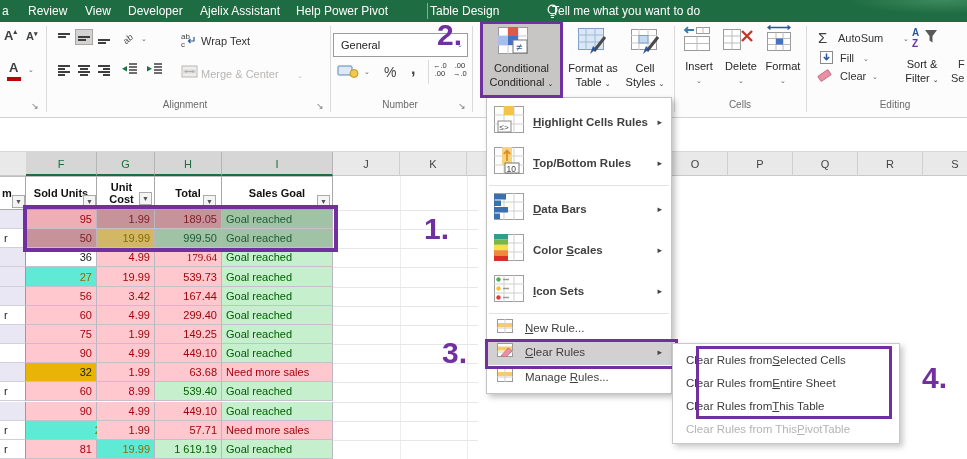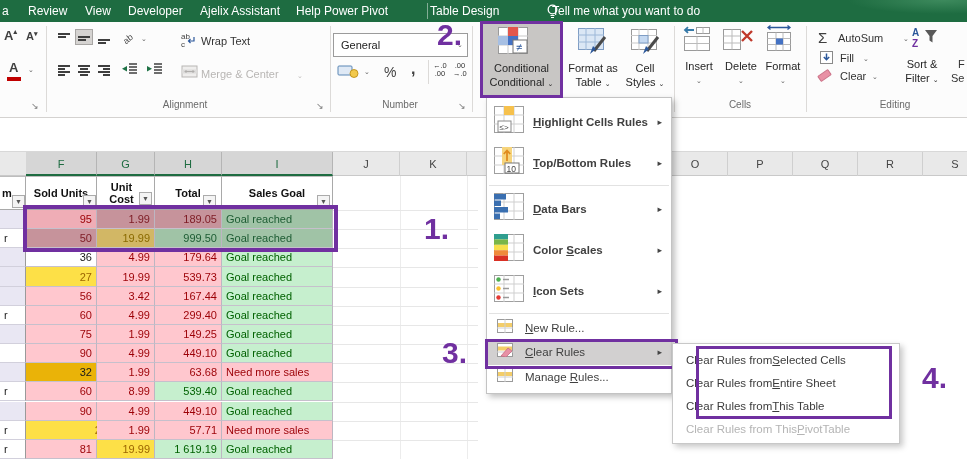--- a/index.html
+++ b/index.html
@@ -59,21 +59,21 @@
   .filterbtn{position:absolute;width:13px;height:13px;background:#f4f4f4;border:1px solid #ababab;
              font-size:7px;color:#555;line-height:11px;text-align:center;}
   .trow{position:absolute;left:0;height:19.15px;}
   .tcell{position:absolute;top:0;height:19.15px;font-size:11px;display:flex;align-items:center;
          border-right:1px solid #bdb6c2;border-bottom:1px solid #c6c0cc;}
   .tcell.num{justify-content:flex-end;padding-right:4px;}
   .tcell.txt{justify-content:flex-start;padding-left:4px;}
   .stripe{border-right:1px solid #9a9a9a;border-bottom:1px solid #d2d0dc;color:#222;
           padding-left:2px;}
   .c-pink{background:#ffc7ce;color:#9c0006;}
-  .c-yellow{background:#fde047;color:#9c6500;}
+  .c-yellow{background:#5eead4;color:#9c6500;}
   .c-green{background:#c6efce;color:#006100;}
   .c-white{background:#ffffff;color:#1a1a1a;}
   .c-lav{background:#eab308;color:#1a1a1a;}
   .c-pinksel{background:#efadb6;color:#9c0006;}
   .c-mauve{background:#c6939b;color:#7d1b24;}
   .c-olive{background:#d2b765;color:#8a6a00;}
   .c-sage{background:#a0c3a6;color:#1d5c33;}
   .s-lav{background:#e9e7f3;}
   .s-white{background:#ffffff;}
 
@@ -359,21 +359,21 @@
           <div class="tcell txt stripe s-white" style="left: 0px; width: 26px;">r</div>
           <div class="tcell num c-mauve" style="left: 26px; width: 71px;">50</div>
           <div class="tcell num c-olive" style="left: 97px; width: 58px;">19.99</div>
           <div class="tcell num c-sage" style="left: 155px; width: 67px;">999.50</div>
           <div class="tcell txt c-sage" style="left: 222px; width: 111px;">Goal reached</div>
         </div>
         <div class="trow" style="top: 72.3px; width: 333px;">
           <div class="tcell txt stripe s-lav" style="left: 0px; width: 26px;"></div>
           <div class="tcell num c-white" style="left: 26px; width: 71px;">36</div>
           <div class="tcell num c-pink" style="left: 97px; width: 58px;">4.99</div>
-          <div class="tcell num c-pink" style="left: 155px; width: 67px;">179.64</div>
+          <div class="tcell num c-pink" style="left: 155px; width: 67px; font-family: Liberation Serif, serif;">179.64</div>
           <div class="tcell txt c-green" style="left: 222px; width: 111px;">Goal reached</div>
         </div>
         <div class="trow" style="top: 91.45px; width: 333px;">
           <div class="tcell txt stripe s-lav" style="left: 0px; width: 26px;"></div>
           <div class="tcell num c-yellow" style="left: 26px; width: 71px;">27</div>
           <div class="tcell num c-pink" style="left: 97px; width: 58px;">19.99</div>
           <div class="tcell num c-pink" style="left: 155px; width: 67px;">539.73</div>
           <div class="tcell txt c-green" style="left: 222px; width: 111px;">Goal reached</div>
         </div>
         <div class="trow" style="top: 110.6px; width: 333px;">

